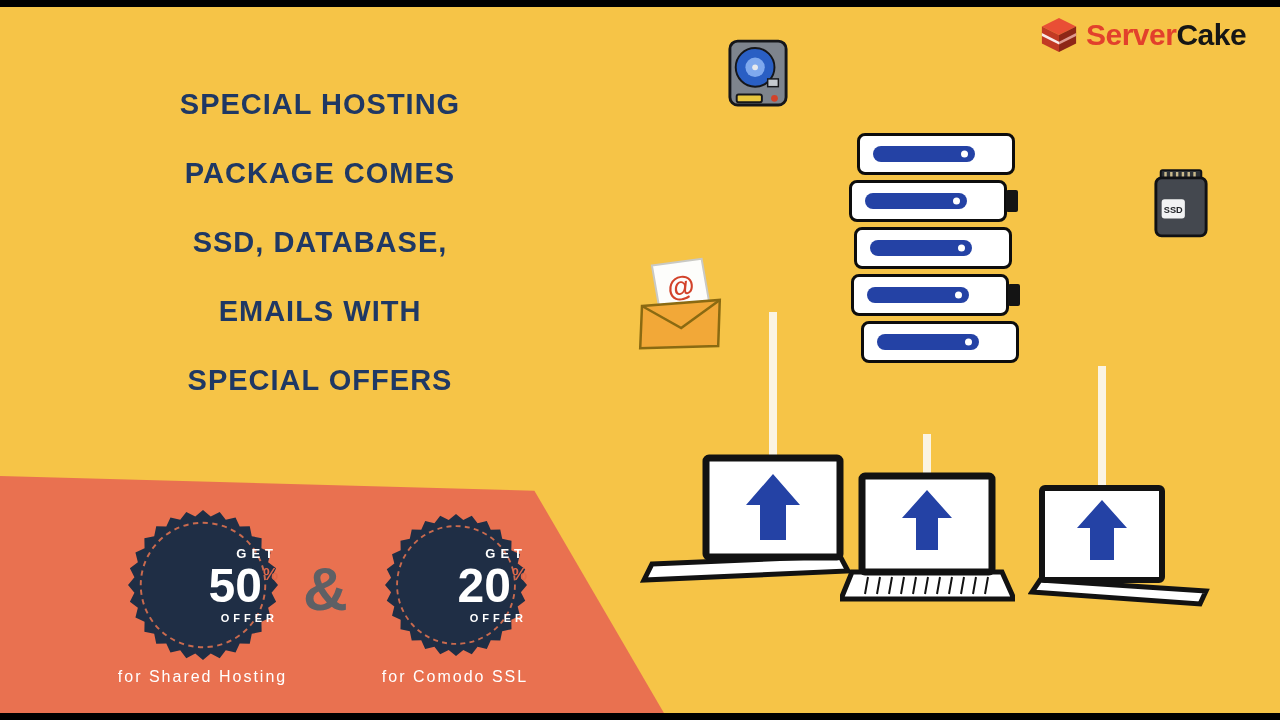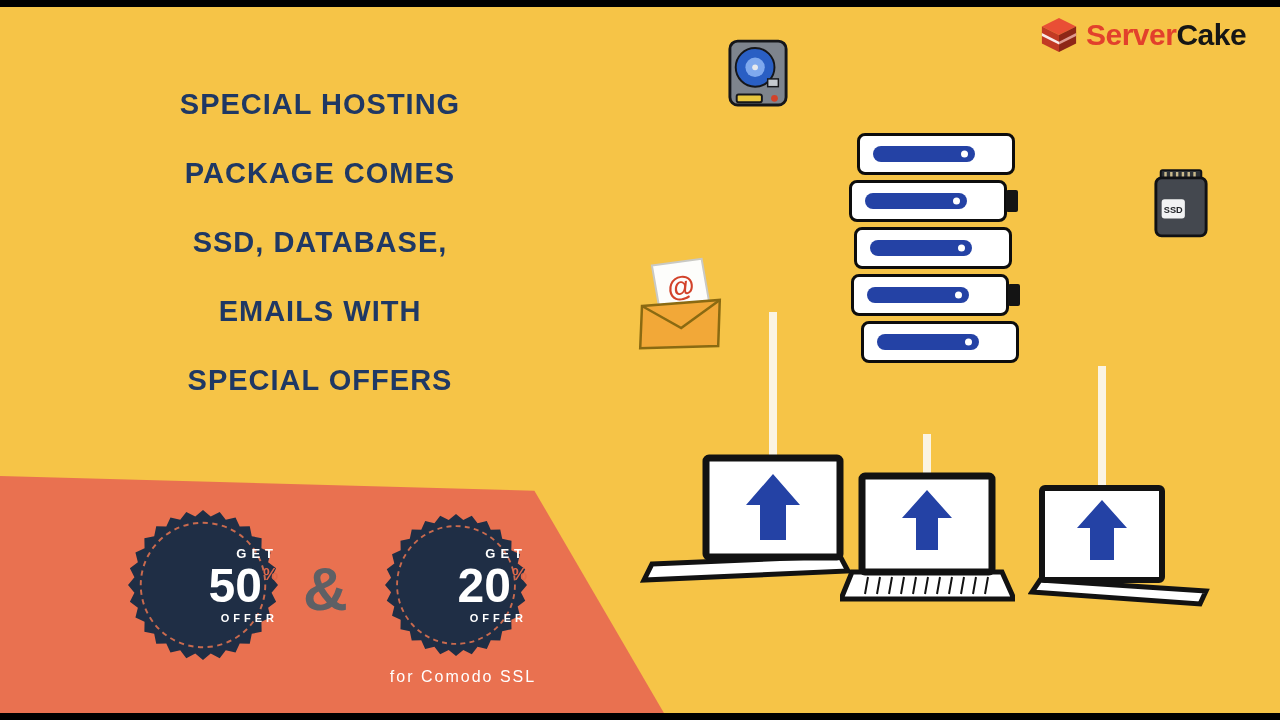--- a/index.html
+++ b/index.html
@@ -35,21 +35,21 @@
   .badge-stack{position:absolute;inset:0;display:flex;flex-direction:column;align-items:flex-end;justify-content:center;}
   .badge-get{font-size:13px;letter-spacing:5px;margin-left:5px;color:#fff;font-weight:bold;margin-bottom:3px;}
   .badge-val{display:flex;align-items:flex-start;color:#fff;font-weight:bold;font-size:48px;line-height:44px;}
   .pct{font-size:17px;line-height:17px;margin-top:2px;margin-left:1px;color:var(--pct);font-weight:bold;}
   .badge-offer{font-size:11px;letter-spacing:4px;margin-left:4px;color:#fff;font-weight:bold;margin-top:4px;}
 
   .amp{position:absolute;left:303px;top:553px;font-size:62px;font-weight:bold;color:var(--ampersand);z-index:3;}
 
   .caption{position:absolute;color:var(--caption);font-size:16px;letter-spacing:2px;text-align:center;z-index:3;}
   .caption-1{left:85px;top:668px;width:235px;}
-  .caption-2{left:353px;top:668px;width:220px;}
+  .caption-2{left:345px;top:668px;width:220px;}
 
   
   .connector{position:absolute;width:8px;background:var(--connector);z-index:1;}
   .connector-1{left:769px;top:312px;height:148px;}
   .connector-2{left:923px;top:434px;height:46px;}
   .connector-3{left:1098px;top:366px;height:124px;}
 
   
   .server-stack{position:absolute;left:849px;top:133px;width:185px;height:235px;z-index:2;}
   .server-row{position:absolute;width:158px;height:42px;background:#fff;border:3px solid #0d0d0d;border-radius:8px;box-sizing:border-box;}
@@ -133,20 +133,21 @@
     <div class="badge-stack">
       <div class="badge-get">GET</div>
       <div class="badge-val">
           <span>20</span>
           <span class="pct">%</span>
         </div>
       <div class="badge-offer">OFFER</div>
     </div>
   </div>
 
+  <div class="caption caption-1">for Shared Hosting</div>
   <div class="caption caption-2">for Comodo SSL</div>
 
   <div class="connector connector-1"></div>
   <div class="connector connector-2"></div>
   <div class="connector connector-3"></div>
 
   <svg class="icon-abs hdd-icon" width="62" height="76" viewBox="0 0 64 78">
     <rect x="3" y="3" width="58" height="66" rx="8" fill="#7E848D" stroke="#15161a" stroke-width="3"></rect>
     <circle cx="29" cy="30" r="20" fill="#2A5FC4" stroke="#15161a" stroke-width="2"></circle>
     <circle cx="29" cy="30" r="10" fill="#7FA9EE"></circle>

